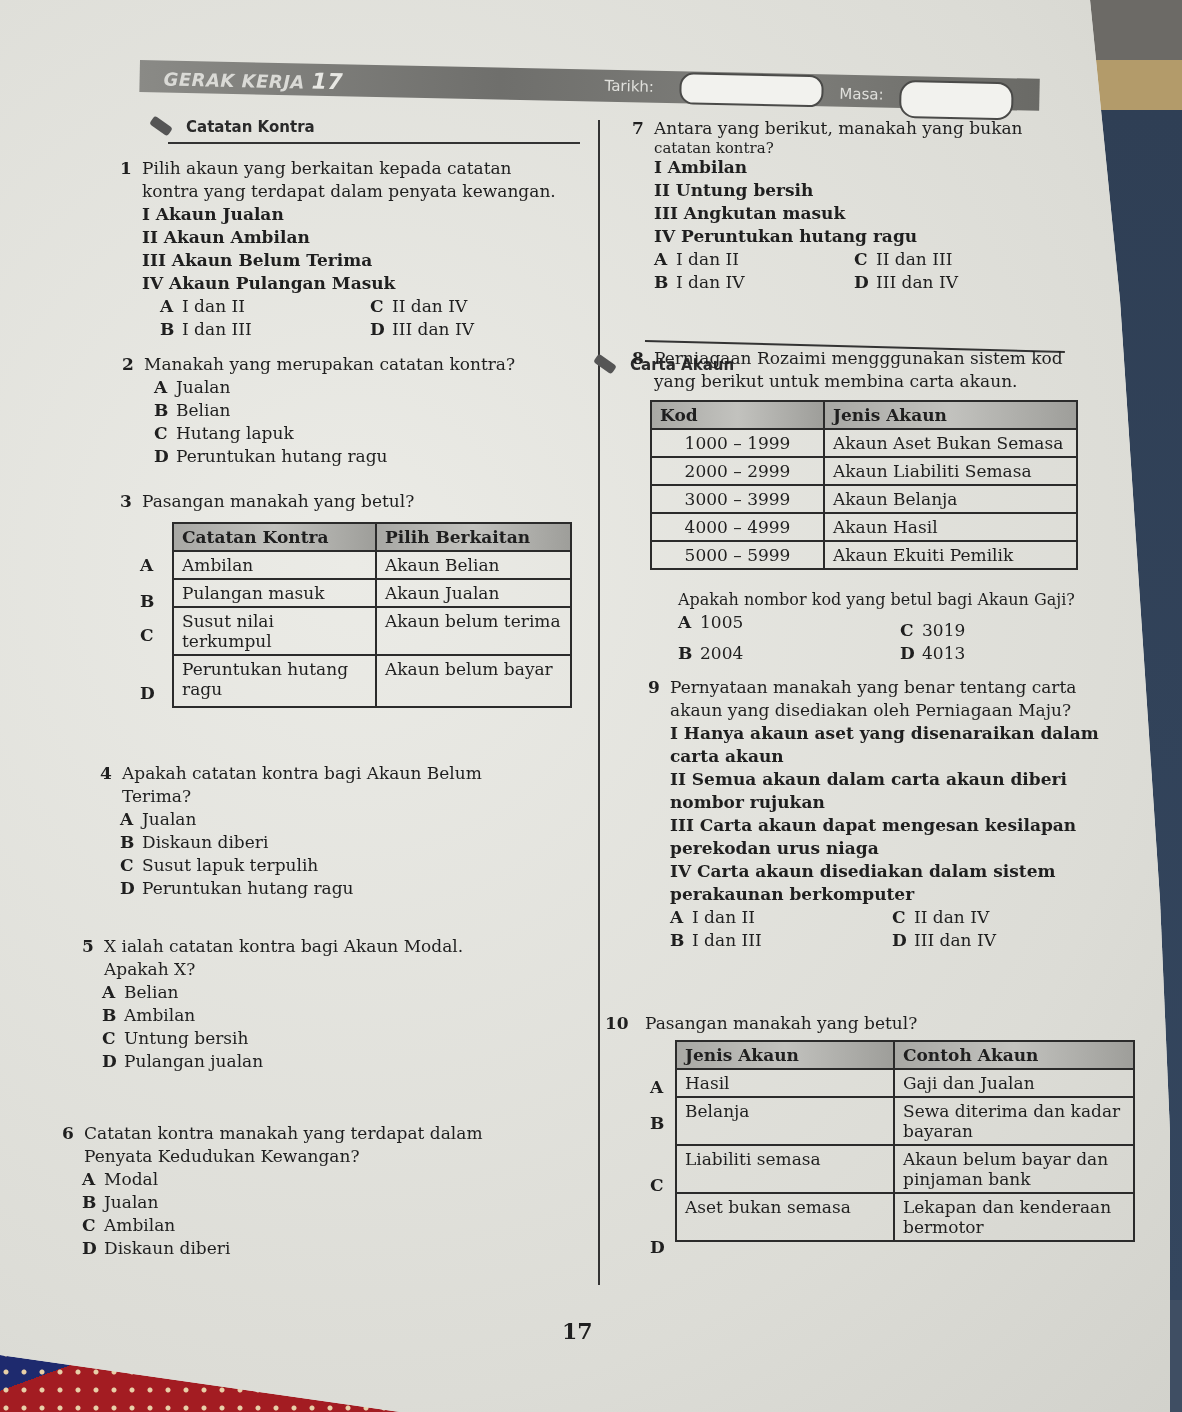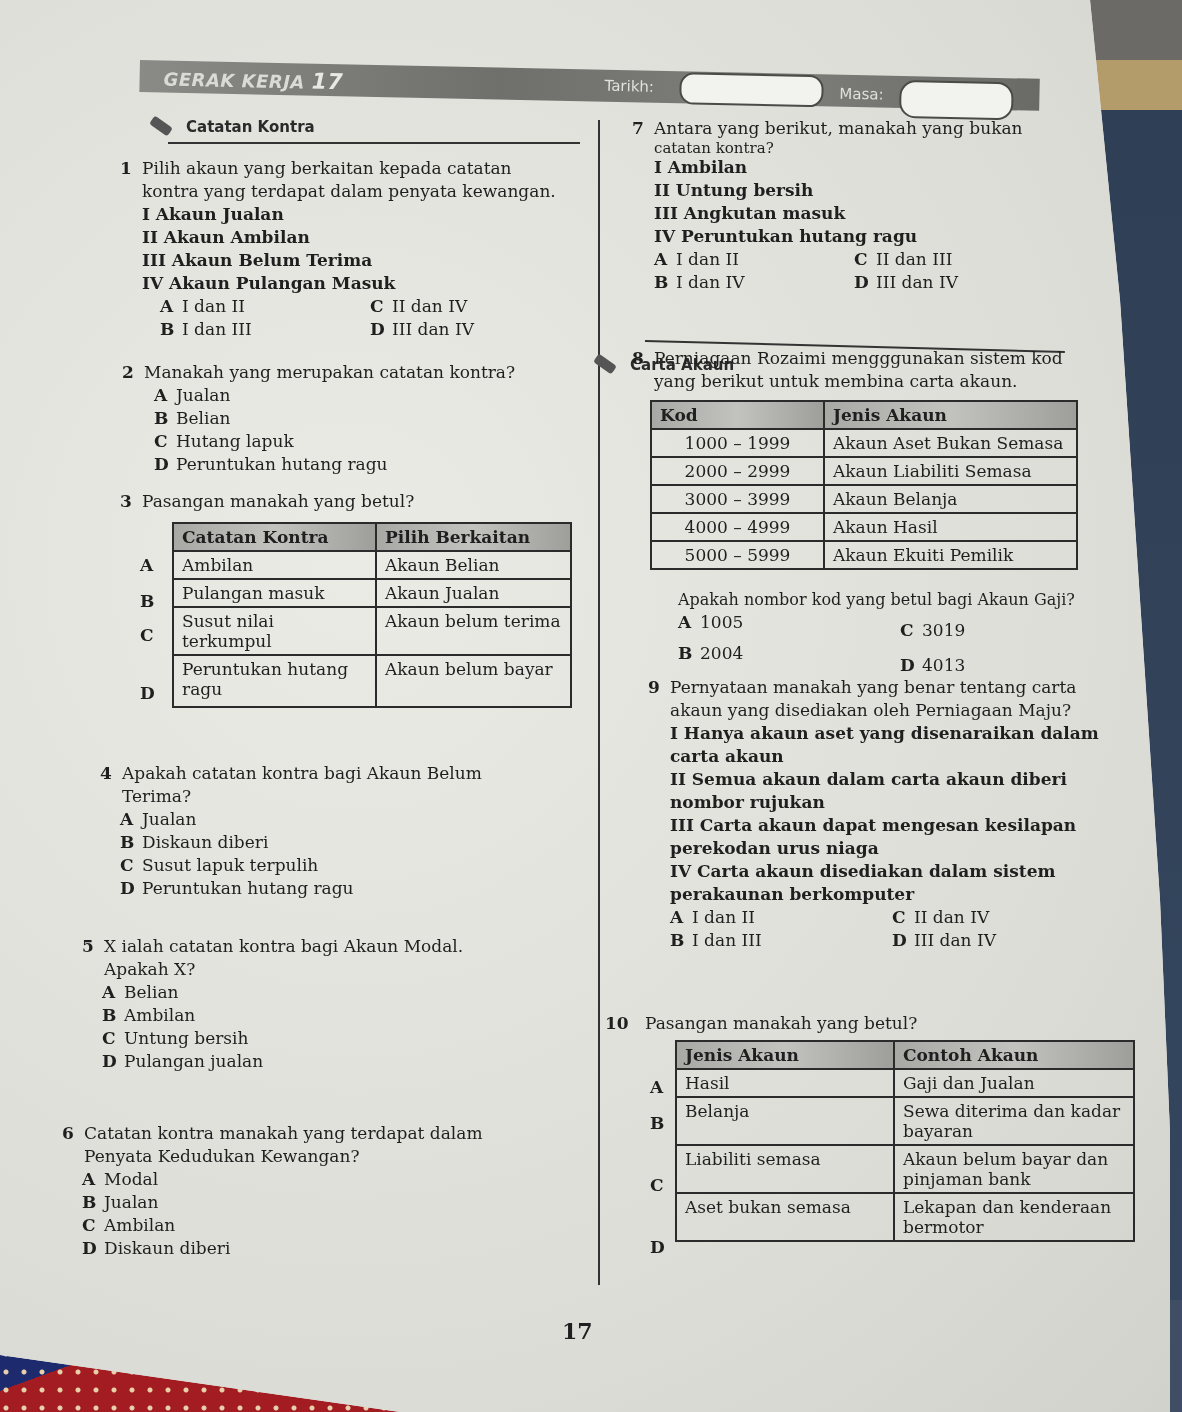--- a/index.html
+++ b/index.html
@@ -110,21 +110,21 @@
     <span class="item">III Akaun Belum Terima</span>
     <span class="item">IV Akaun Pulangan Masuk</span>
     <div class="opts2">
       <span class="opt"><span class="letter">A</span><span>I dan II</span></span>
       <span class="opt"><span class="letter">C</span><span>II dan IV</span></span>
       <span class="opt"><span class="letter">B</span><span>I dan III</span></span>
       <span class="opt"><span class="letter">D</span><span>III dan IV</span></span>
     </div>
   </div>
 
-  <div class="q" style="left:122px; top:361px; width:470px;">
+  <div class="q" style="left:122px; top:353px; width:470px;">
     <span class="stem"><span class="num">2</span><span>Manakah yang merupakan catatan kontra?</span></span>
     <div class="opts1" style="padding-left:32px;">
       <span class="opt"><span class="letter">A</span><span>Jualan</span></span>
       <span class="opt"><span class="letter">B</span><span>Belian</span></span>
       <span class="opt"><span class="letter">C</span><span>Hutang lapuk</span></span>
       <span class="opt"><span class="letter">D</span><span>Peruntukan hutang ragu</span></span>
     </div>
   </div>
 
   <div class="q" style="left:120px; top:490px; width:470px;">
@@ -245,21 +245,21 @@
           <td>Akaun Ekuiti Pemilik</td>
         </tr>
   </tbody>
     </table>
   <div class="q" style="left:678px; top:588px; width:440px;">
     <span class="stem" style="font-size:16px;">Apakah nombor kod yang betul bagi Akaun Gaji?</span>
     <div class="opts2" style="padding-left:0; grid-template-columns:222px 200px;">
       <span class="opt"><span class="letter">A</span><span>1005</span></span>
       <span class="opt" style="margin-top:8px"><span class="letter">C</span><span>3019</span></span>
       <span class="opt"><span class="letter">B</span><span>2004</span></span>
-      <span class="opt" style="margin-top:12px"><span class="letter">D</span><span>4013</span></span>
+      <span class="opt" style="margin-top:0"><span class="letter">D</span><span>4013</span></span>
     </div>
   </div>
 
   <div class="q" style="left:625px; top:676px; width:470px;margin-left:23px;">
     <span class="stem"><span class="num">9</span><span>Pernyataan manakah yang benar tentang carta</span></span>
     <span class="cont">akaun yang disediakan oleh Perniagaan Maju?</span>
     <span class="item" style="padding-left:22px; text-indent:0;">I   Hanya akaun aset yang disenaraikan dalam carta akaun</span>
     <span class="item">II  Semua akaun dalam carta akaun diberi nombor rujukan</span>
     <span class="item">III Carta akaun dapat mengesan kesilapan perekodan urus niaga</span>
     <span class="item">IV Carta akaun disediakan dalam sistem perakaunan berkomputer</span>

